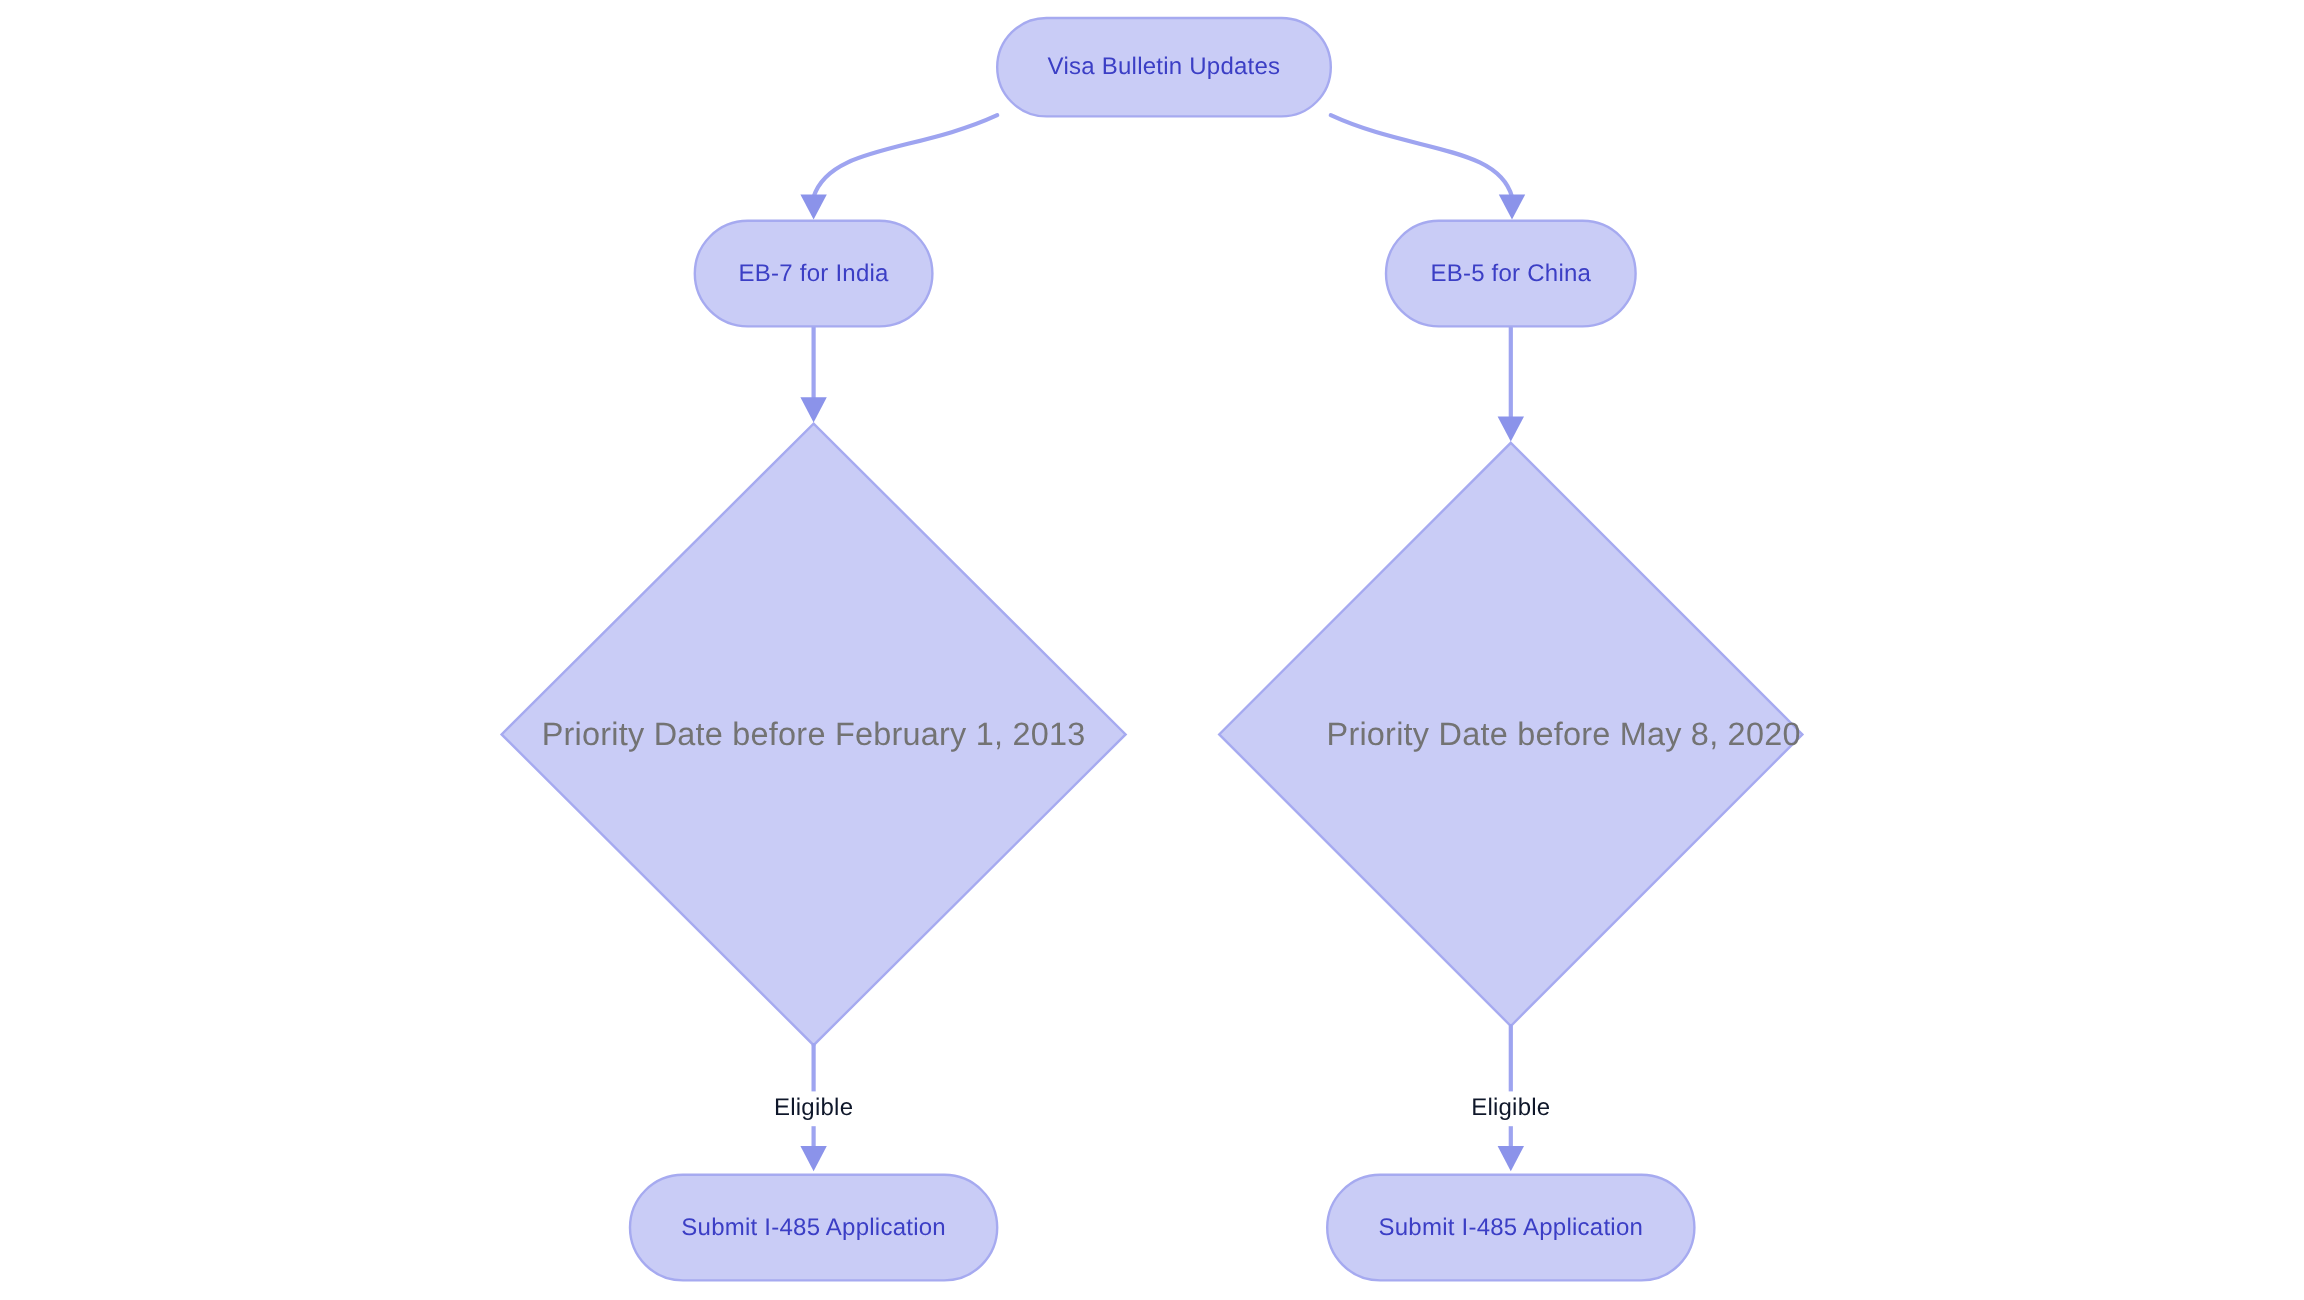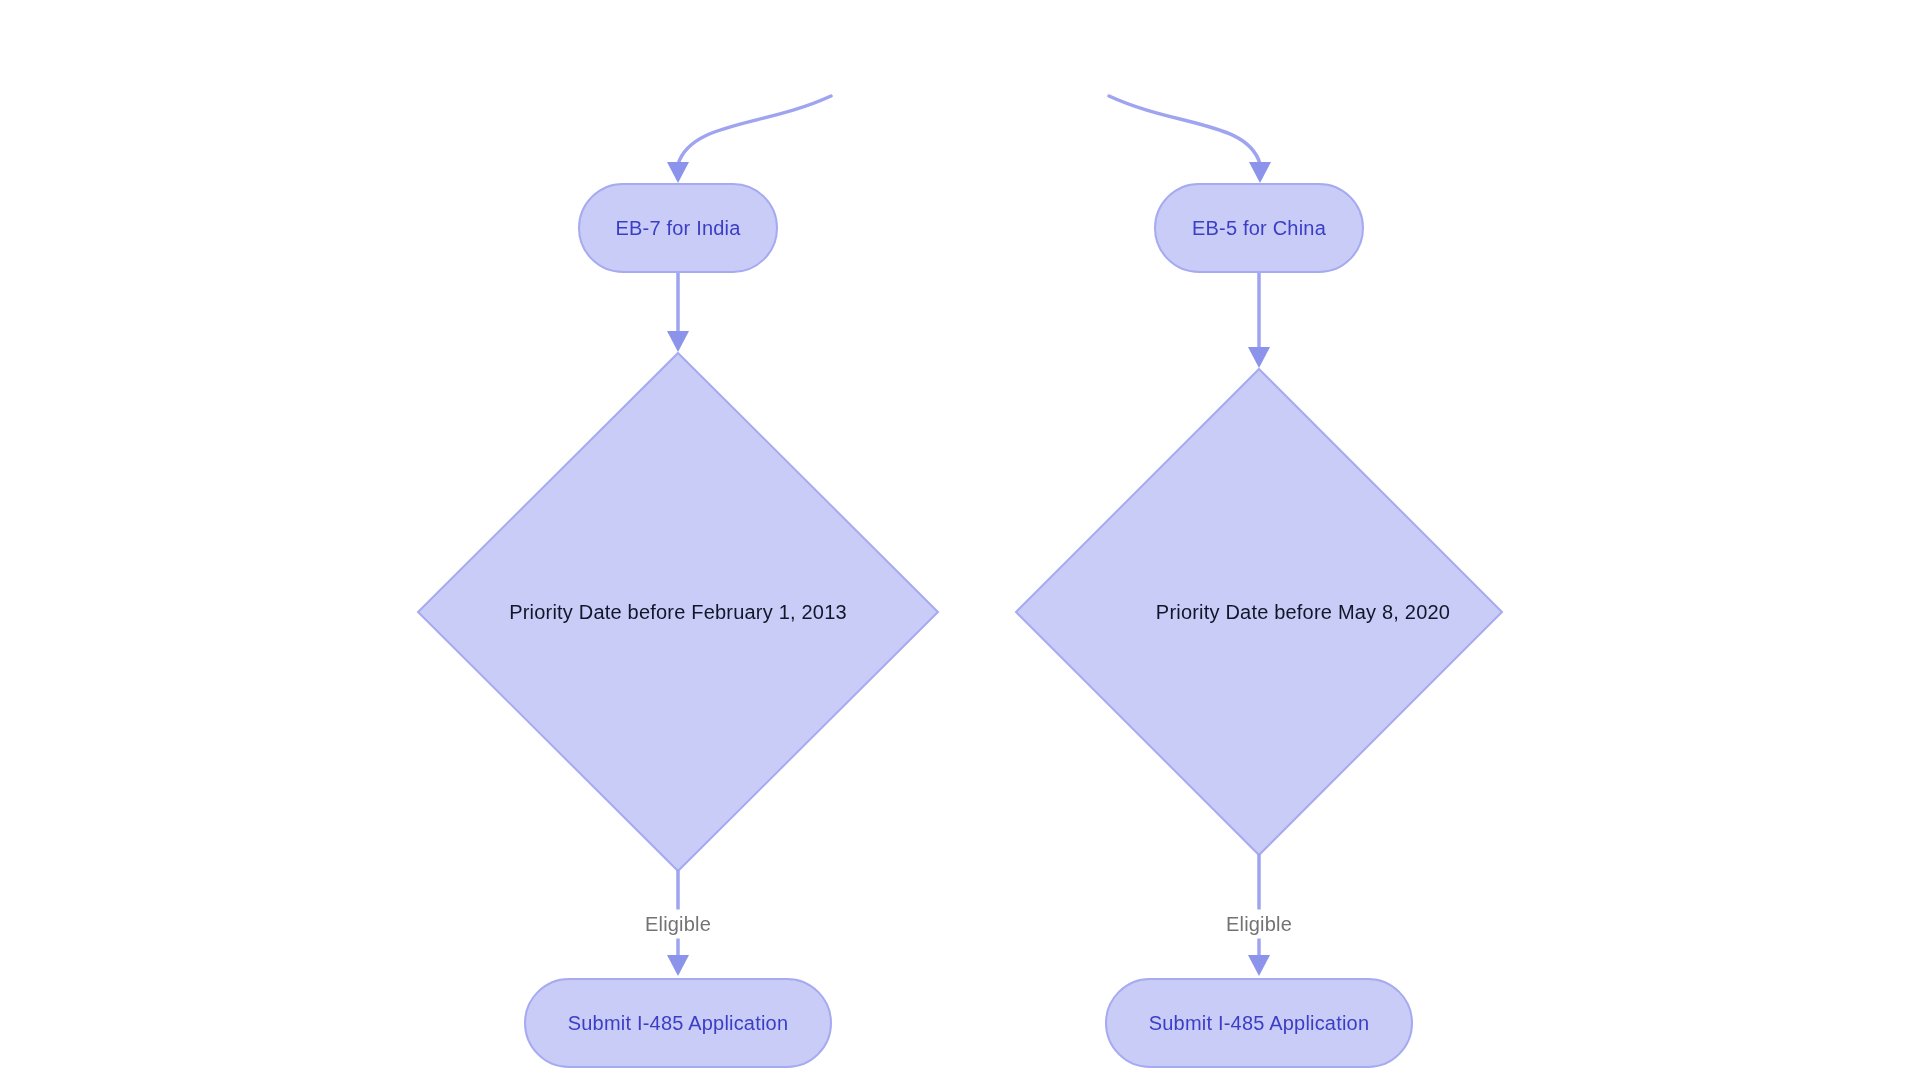--- a/index.html
+++ b/index.html
@@ -33,32 +33,32 @@
     justify-content: center;
     color: #3b3ec5;
     font-size: 20px;
     letter-spacing: 0.2px;
     white-space: nowrap;
     z-index: 2;
   }
   .diamond-label {
     position: absolute;
     transform: translate(-50%, -50%);
-    color: #0f172a;
-    font-size: 20px;
+    color: #737373;
+    font-size: 27px;
     letter-spacing: 0.2px;
     white-space: nowrap;
     z-index: 2;
   }
   .edge-label {
     position: absolute;
     transform: translate(-50%, -50%);
     background: #ffffff;
     padding: 3px 7px;
-    color: #737373;
+    color: #0f172a;
     font-size: 20px;
     letter-spacing: 0.2px;
     white-space: nowrap;
     z-index: 3;
   }
   .edge-path {
     fill: none;
     stroke: #9ea4f0;
     stroke-width: 3.5;
     stroke-linecap: round;
@@ -107,20 +107,23 @@
       <path class="edge-path" d="M 678 871 L 678 956"></path>
       <path class="arrowhead" d="M 678 976 L 667 955 L 689 955 Z"></path>
     </g>
 
     <g>
       <path class="edge-path" d="M 1259 855 L 1259 956"></path>
       <path class="arrowhead" d="M 1259 976 L 1248 955 L 1270 955 Z"></path>
     </g>
   </svg>
 
+  <div class="node" style="left:830px; top:14px; width:280px; height:84px; border-radius:42px;">
+    <span>Visa Bulletin Updates</span>
+  </div>
 
   <div class="node" style="left:578px; top:183px; width:200px; height:90px;">
     <span>EB-7 for India</span>
   </div>
 
   <div class="node" style="left:1154px; top:183px; width:210px; height:90px;">
     <span>EB-5 for China</span>
   </div>
 
   <div class="diamond-label" style="left:678px; top:612px;">Priority Date before February 1, 2013</div>

